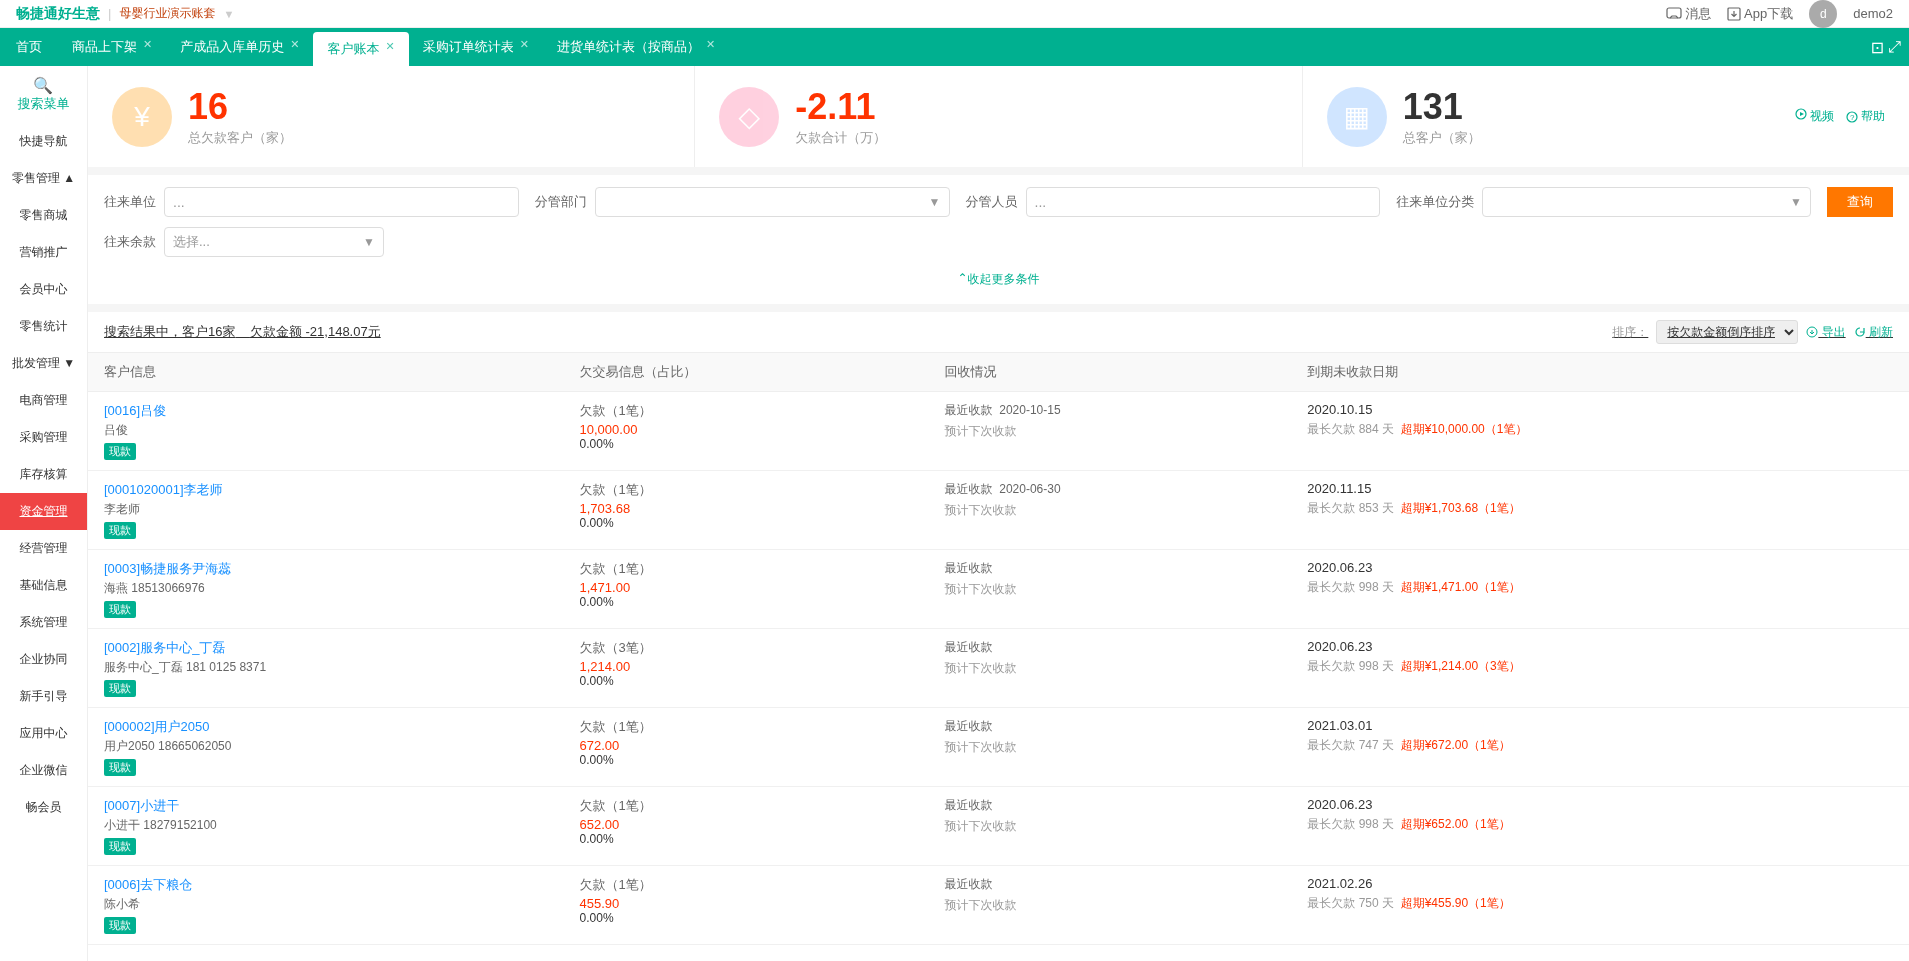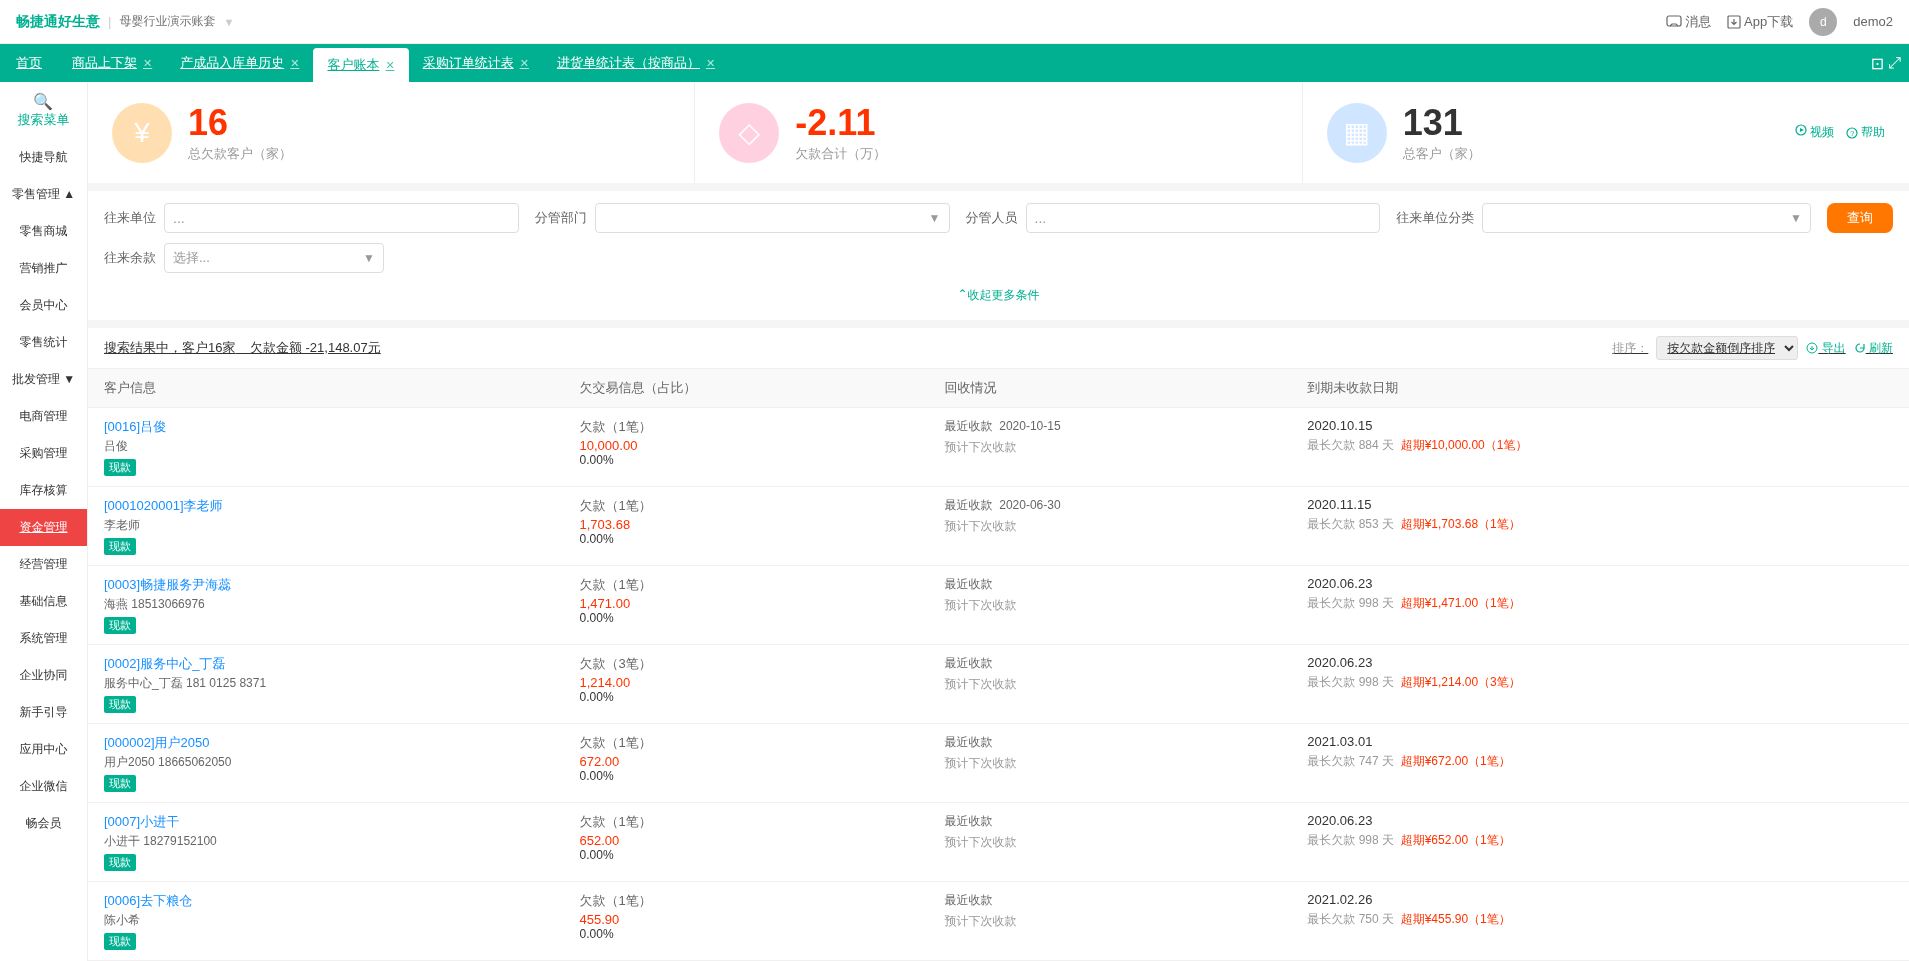--- a/index.html
+++ b/index.html
@@ -1,27 +1,27 @@
 <!DOCTYPE html>
 <html><head>
   <meta charset="utf-8">
   <style>
     * { box-sizing: border-box; margin: 0; padding: 0; }
     body { font-family: 'Microsoft YaHei', sans-serif; font-size: 13px; background: #f5f5f5; color: #333; display: flex; flex-direction: column; height: 100vh; overflow: hidden; }
 
     
-    .top-bar { background: #fff; display: flex; align-items: center; justify-content: space-between; padding: 0 16px; height: 44px; border-bottom: 1px solid #eee; }
+    .top-bar { background: #fff; display: flex; align-items: center; justify-content: space-between; padding: 0 16px; height: 28px; border-bottom: 1px solid #eee; }
     .top-bar-left { display: flex; align-items: center; gap: 8px; }
     .logo-text { color: #00b090; font-size: 14px; font-weight: bold; }
-    .industry-label { color: #737373; font-size: 12px; }
+    .industry-label { color: #c2410c; font-size: 12px; }
     .top-bar-right { display: flex; align-items: center; gap: 16px; color: #666; font-size: 13px; }
 
     
     .tab-bar { background: #00b090; display: flex; align-items: center; padding: 0; min-height: 38px; }
-    .tab-item { padding: 8px 14px; color: #fff; cursor: pointer; font-size: 13px; display: flex; align-items: center; gap: 6px; white-space: nowrap; text-decoration: underline; }
+    .tab-item { padding: 8px 14px; color: #fff; cursor: pointer; font-size: 13px; display: flex; align-items: flex-start; gap: 6px; white-space: nowrap; }
     .tab-item.active { background: #fff; color: #00b090; border-radius: 4px 4px 0 0; margin-top: 4px; }
     .tab-item .tab-close { font-size: 11px; opacity: 0.7; }
     .tab-bar-end { margin-left: auto; display: flex; align-items: center; gap: 4px; padding-right: 8px; }
     .tab-bar-end span { color: #fff; font-size: 16px; cursor: pointer; }
 
     
     .main-layout { display: flex; flex: 1; overflow: hidden; }
 
     
     .sidebar { width: 88px; background: #fff; border-right: 1px solid #eee; display: flex; flex-direction: column; overflow-y: auto; }
@@ -49,21 +49,21 @@
     .stat-card-actions { margin-left: auto; display: flex; gap: 12px; color: #00b090; font-size: 12px; }
 
     
     .filter-area { background: #fff; padding: 12px 16px; margin-bottom: 8px; }
     .filter-row { display: flex; align-items: center; gap: 16px; margin-bottom: 10px; flex-wrap: wrap; }
     .filter-item { display: flex; align-items: center; gap: 8px; flex: 1; min-width: 200px; }
     .filter-label { color: #666; font-size: 13px; white-space: nowrap; }
     .filter-input { flex: 1; border: 1px solid #ddd; border-radius: 4px; padding: 5px 8px; font-size: 13px; color: #333; position: relative; display: flex; align-items: center; justify-content: space-between; cursor: pointer; background: #fff; min-height: 30px; }
     .filter-input .dots { color: #999; font-size: 14px; }
     .filter-input .arrow { color: #999; font-size: 12px; }
-    .filter-btn { background: #ff7700; color: #fff; border: none; border-radius: 8px; padding: 6px 20px; cursor: pointer; font-size: 13px; }
+    .filter-btn { background: #ff7700; color: #fff; border: none; border-radius: 0; padding: 6px 20px; cursor: pointer; font-size: 13px; }
     .collapse-row { display: flex; justify-content: center; padding: 4px; color: #00b090; font-size: 12px; cursor: pointer; }
 
     
     .result-bar { display: flex; align-items: center; justify-content: space-between; padding: 8px 16px; background: #fff; border-bottom: 1px solid #eee; text-decoration: underline; }
     .result-actions { display: flex; align-items: center; gap: 8px; font-size: 12px; color: #999; }
     .sort-select { border: 1px solid #ddd; border-radius: 3px; padding: 3px 6px; font-size: 12px; color: #333; cursor: pointer; }
 
     
     .table-container { background: #fff; flex: 1; overflow-y: auto; }
     .data-table { width: 100%; border-collapse: collapse; }

